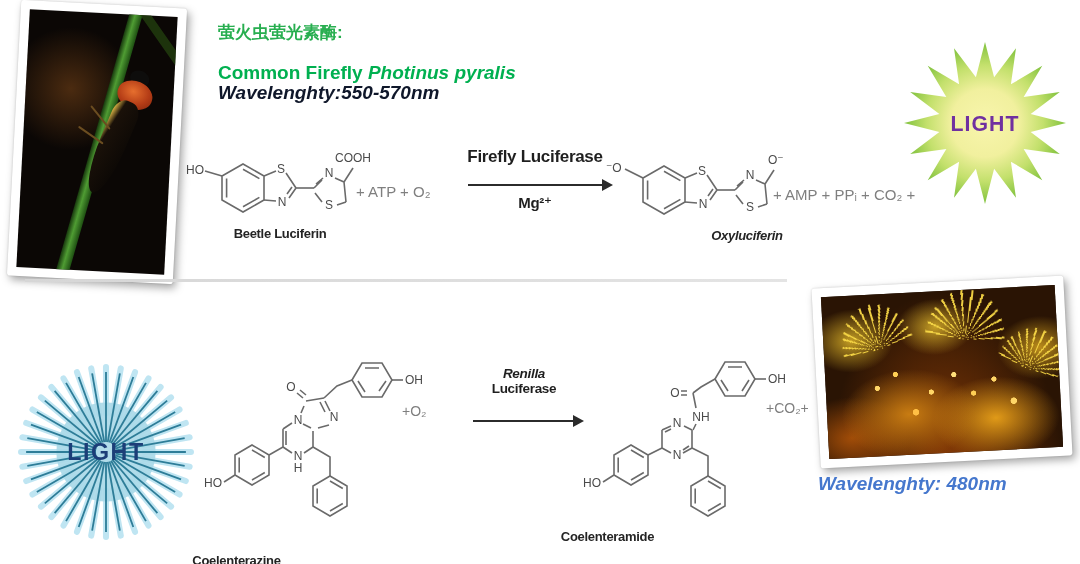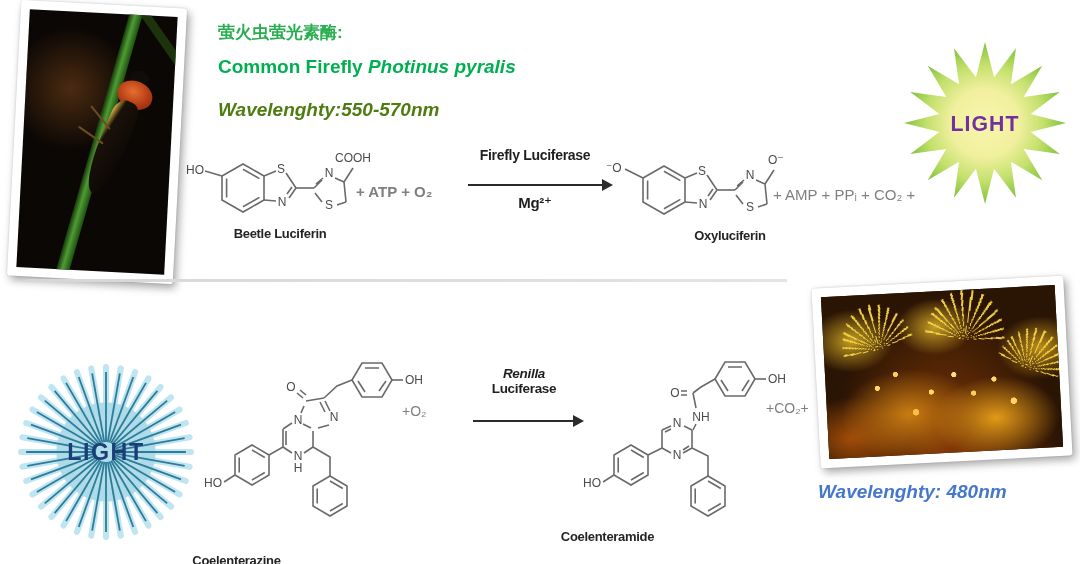--- a/index.html
+++ b/index.html
@@ -57,21 +57,21 @@
     background:repeating-conic-gradient(from -50deg at 50% 100%,
       rgba(248,216,70,.95) 0deg 3deg, rgba(0,0,0,0) 3deg 13deg);
     border-radius:50% 50% 0 0 / 100% 100% 0 0;filter:blur(.6px);}
 
   
   .title-cn{font-size:17px;font-weight:bold;line-height:1;}
   .title-en{font-size:19px;font-weight:bold;line-height:1;}
   .it{font-style:italic;}
   .formula{font-size:15px;color:#7f7f7f;white-space:nowrap;}
   .mol-label{font-size:13px;font-weight:bold;color:#242424;letter-spacing:-.3px;text-align:center;white-space:nowrap;}
-  .enzyme{font-size:14px;font-weight:bold;color:#1f1f1f;text-align:center;letter-spacing:-.3px;white-space:nowrap;}
+  .enzyme{font-size:17px;font-weight:bold;color:#1f1f1f;text-align:center;letter-spacing:-.3px;white-space:nowrap;}
   .rxn-arrow{position:absolute;height:2px;background:#2b2b2b;}
   .rxn-arrow::after{content:"";position:absolute;right:-10px;top:-5px;
     border-left:11px solid #2b2b2b;border-top:6px solid transparent;border-bottom:6px solid transparent;}
   .divider{position:absolute;height:3px;background:linear-gradient(90deg,#d6d6d6,#e4e4e4);}
 
   
   .chem path{stroke:#6a6a6a;stroke-width:1.6;fill:none;}
   .chem text{font-family:"Liberation Sans","DejaVu Sans",sans-serif;font-size:12px;fill:#4a4a4a;}
   .chem .side{font-size:14px;fill:#7f7f7f;}
 
@@ -90,45 +90,45 @@
       <div class="ff-pron"></div>
       <div class="ff-wing"></div>
       <div class="ff-leg" style="left:-8px;top:58px;transform:rotate(28deg);"></div>
       <div class="ff-leg" style="left:-10px;top:78px;transform:rotate(12deg);"></div>
     </div>
   </div>
 </div>
 
 <div class="abs" style="left:218px;top:24px;">
   <div class="title-cn" style="color:#27ae4f;">萤火虫萤光素酶:</div>
-  <div class="title-en" style="color:#00b050;margin-top:16px;">
+  <div class="title-en" style="color:#00b050;margin-top:22px;">
     <span>Common Firefly </span><span class="it">Photinus pyralis</span>
   </div>
-  <div class="title-en it" style="color:#4d7c0f;margin-top:24px;">Wavelenghty:550-570nm</div>
+  <div class="title-en it" style="color:#0f172a;margin-top:1px;">Wavelenghty:550-570nm</div>
 </div>
 
 <svg class="chem abs" style="left:183px;top:138px;" width="200" height="100" viewBox="0 0 200 100">
   <g>
     <path d="M60,26 L81,38 L81,62 L60,74 L39,62 L39,38 Z"></path>
     <path d="M60,31.3 L76.4,40.6 M76.4,59.4 L60,68.7 M43.6,59.4 L43.6,40.6"></path>
     <path d="M22,33 L39,38"></path>
     <path d="M81,38 L93,33 M103,35 L113,50 M113,50 L106,60 M93,63 L81,62 M109,49 L104,56"></path>
     <path d="M113,50 L131,50"></path>
     <path d="M131,50 L139,42 M152,40 L161,44 M161,44 L163,64 M163,64 L154,67 M139,64 L132,55 M133,46 L140,40"></path>
     <path d="M161,44 L170,30"></path>
   </g>
   <text x="3" y="36">HO</text>
   <text x="98" y="35" text-anchor="middle">S</text>
   <text x="99" y="68" text-anchor="middle">N</text>
   <text x="146" y="39" text-anchor="middle">N</text>
   <text x="146" y="71" text-anchor="middle">S</text>
   <text x="152" y="24">COOH</text>
 </svg>
 
-<div class="formula abs" style="left:356px;top:183px;font-weight:bold;">+ ATP + O₂</div>
+<div class="formula abs" style="left:356px;top:183px;">+ ATP + O₂</div>
 
 <div class="enzyme abs" style="left:455px;top:147px;width:160px;">Firefly Luciferase</div>
 <div class="rxn-arrow" style="left:468px;top:184px;width:135px;"></div>
 <div class="enzyme abs" style="left:455px;top:194px;width:160px;font-size:15px;">Mg²⁺</div>
 
 <svg class="chem abs" style="left:604px;top:140px;" width="200" height="95" viewBox="0 0 200 95">
   <g>
     <path d="M60,26 L81,38 L81,62 L60,74 L39,62 L39,38 Z"></path>
     <path d="M60,31.3 L76.4,40.6 M76.4,59.4 L60,68.7 M43.6,59.4 L43.6,40.6"></path>
     <path d="M21,29 L39,38"></path>
@@ -141,21 +141,21 @@
   <text x="98" y="35" text-anchor="middle">S</text>
   <text x="99" y="68" text-anchor="middle">N</text>
   <text x="146" y="39" text-anchor="middle">N</text>
   <text x="146" y="71" text-anchor="middle">S</text>
   <text x="164" y="24">O⁻</text>
 </svg>
 
 <div class="formula abs" style="left:773px;top:186px;">+ AMP + PPᵢ + CO₂ +</div>
 
 <div class="mol-label abs" style="left:200px;top:226px;width:160px;">Beetle Luciferin</div>
-<div class="mol-label abs" style="left:660px;top:228px;width:140px;">Oxyluciferin</div>
+<div class="mol-label abs" style="left:677px;top:228px;width:140px;font-style:italic;">Oxyluciferin</div>
 
 <svg class="abs" style="left:900px;top:38px;" width="170" height="170" viewBox="0 0 168 168">
   <defs>
     <radialGradient id="gstar" cx="50%" cy="50%" r="50%">
       <stop offset="0%" stop-color="#f8f5ac"></stop>
       <stop offset="42%" stop-color="#f1f09e"></stop>
       <stop offset="72%" stop-color="#c3e06c"></stop>
       <stop offset="100%" stop-color="#7fc13d"></stop>
     </radialGradient>
   </defs>
@@ -308,14 +308,14 @@
 
 <div class="photo-frame" style="left:816px;top:282px;width:234px;height:162px;transform:rotate(-3deg);">
   <div class="photo-inner sp-inner">
     <div class="fern" style="left:6%;top:6%;width:72px;height:46px;transform:rotate(-14deg);"></div>
     <div class="fern" style="left:45%;top:0%;width:80px;height:50px;transform:rotate(9deg);"></div>
     <div class="fern" style="right:-4%;top:26%;width:64px;height:42px;transform:rotate(26deg);"></div>
   </div>
 </div>
 
 <div class="abs" style="left:818px;top:474px;">
-  <div class="title-en it" style="color:#4577cd;margin-top:8px;">Wavelenghty: 480nm</div>
+  <div class="title-en it" style="color:#4577cd;margin-top:0;">Wavelenghty: 480nm</div>
 </div>
 
 </body></html>

